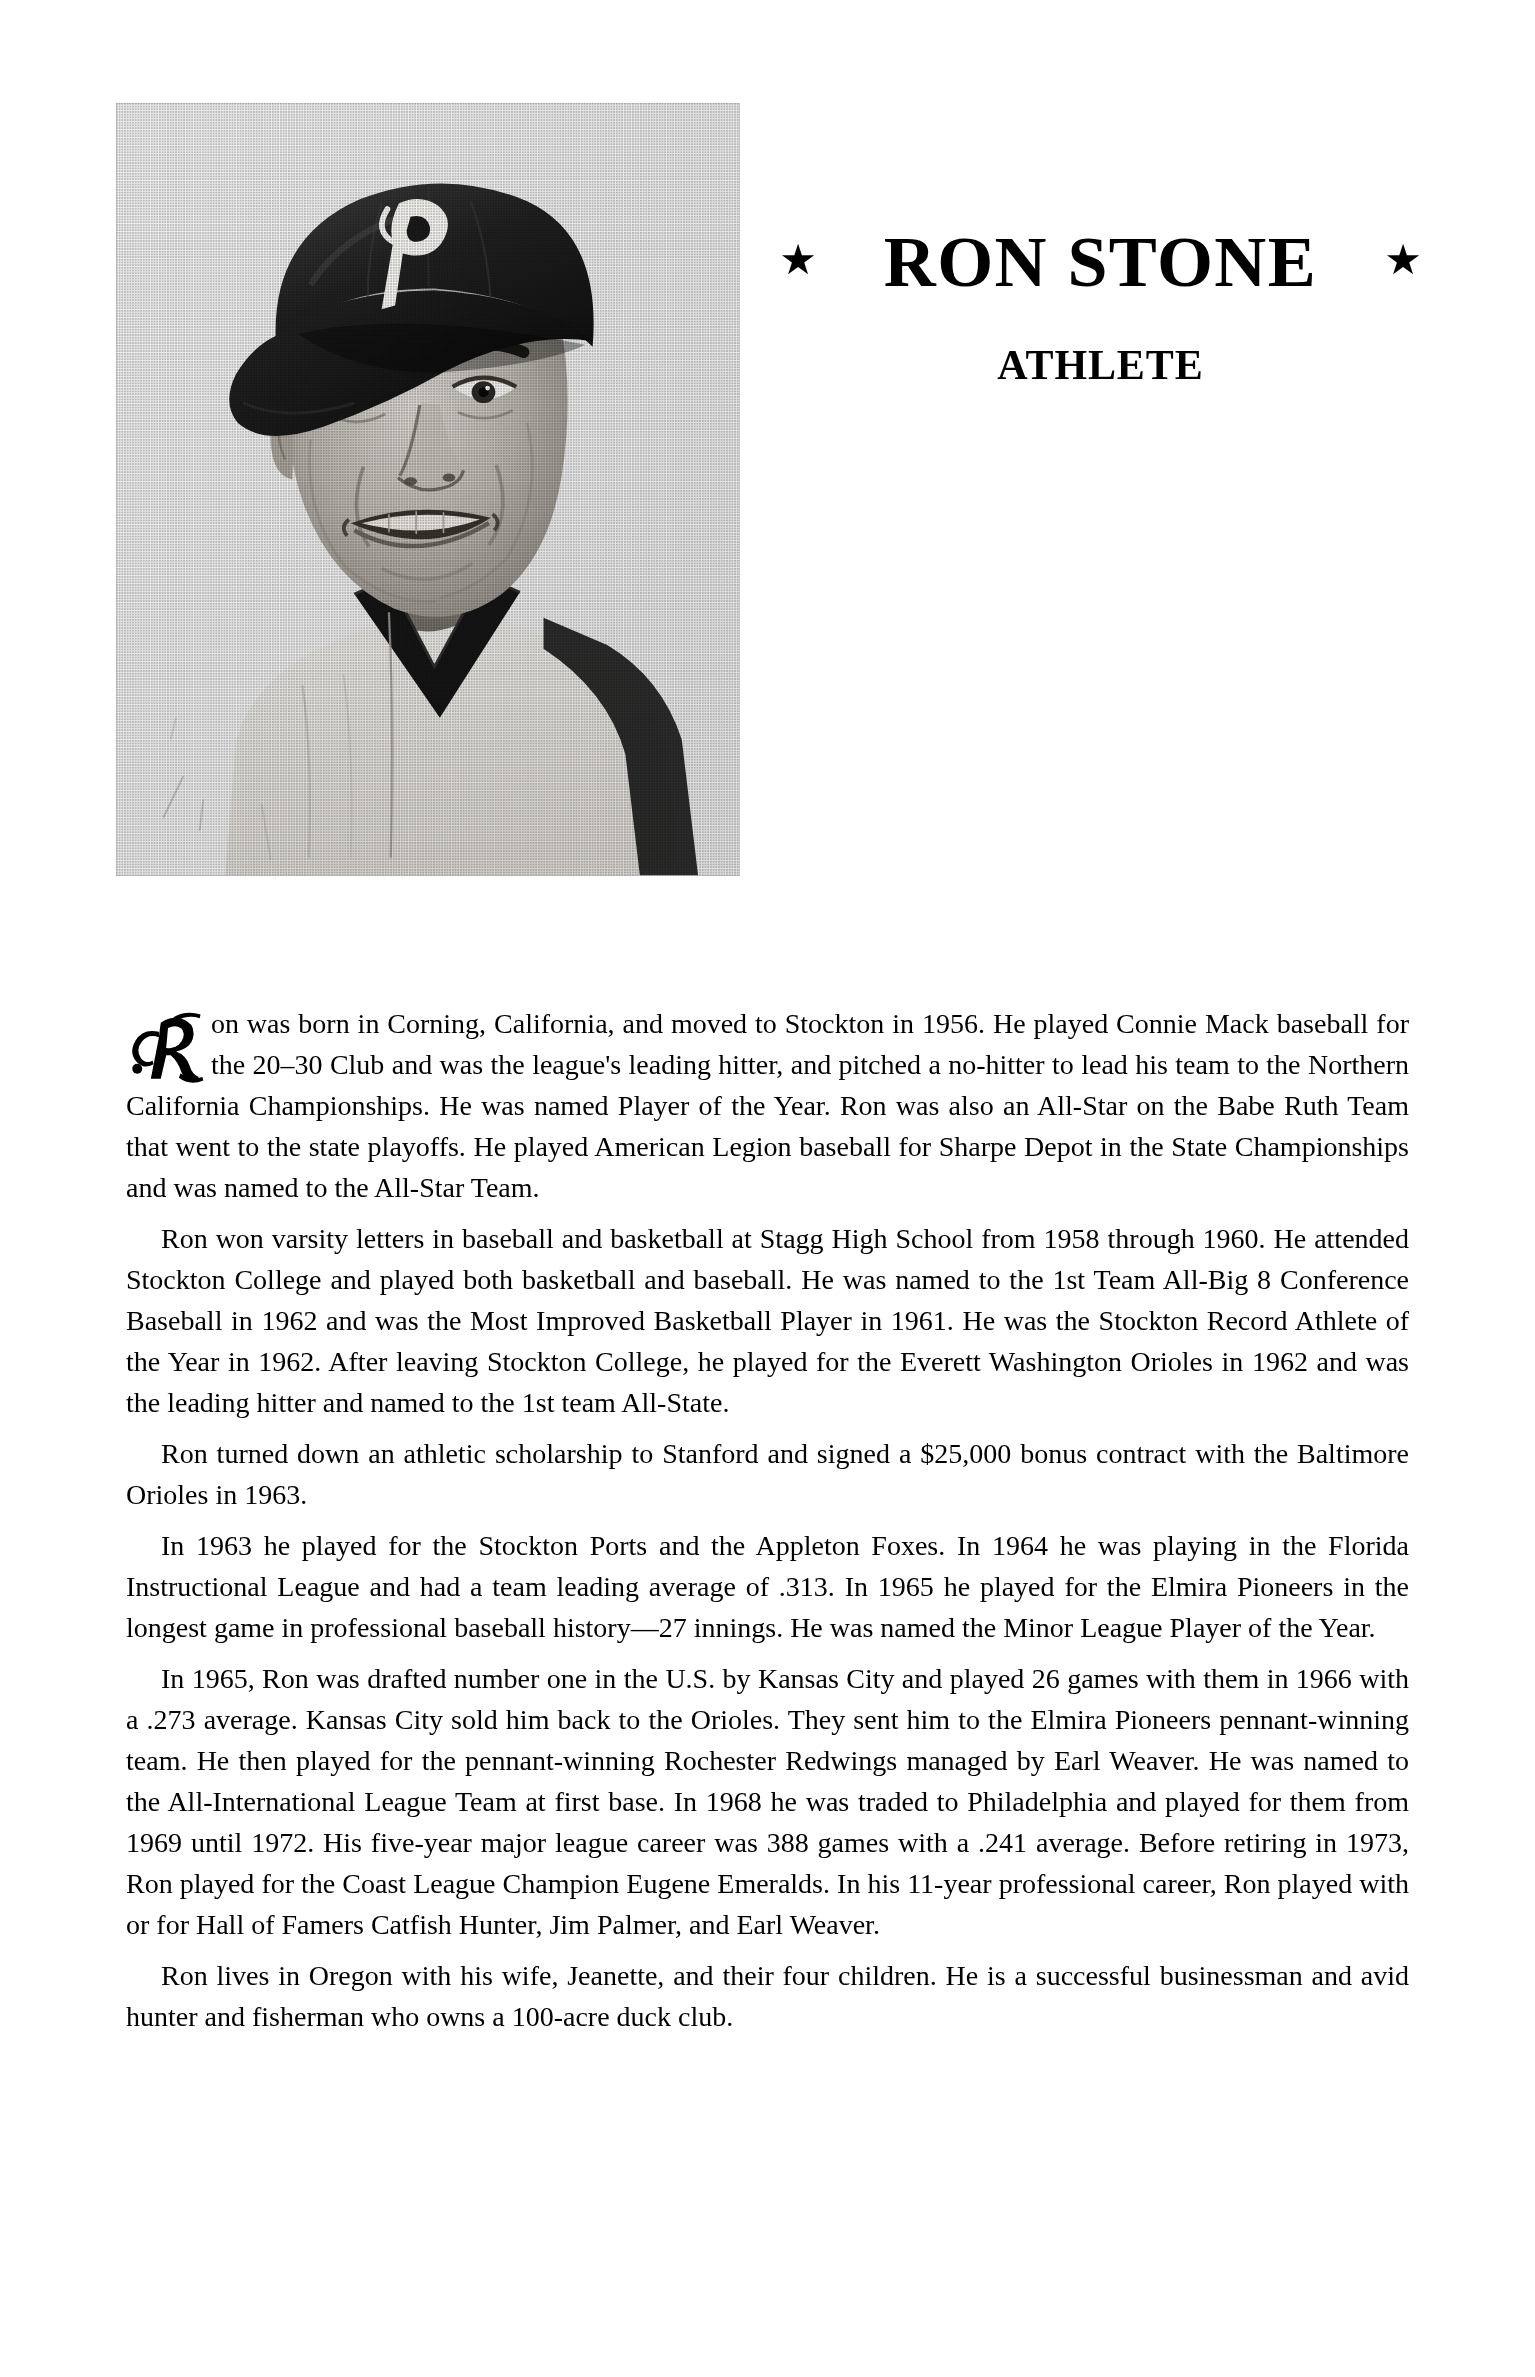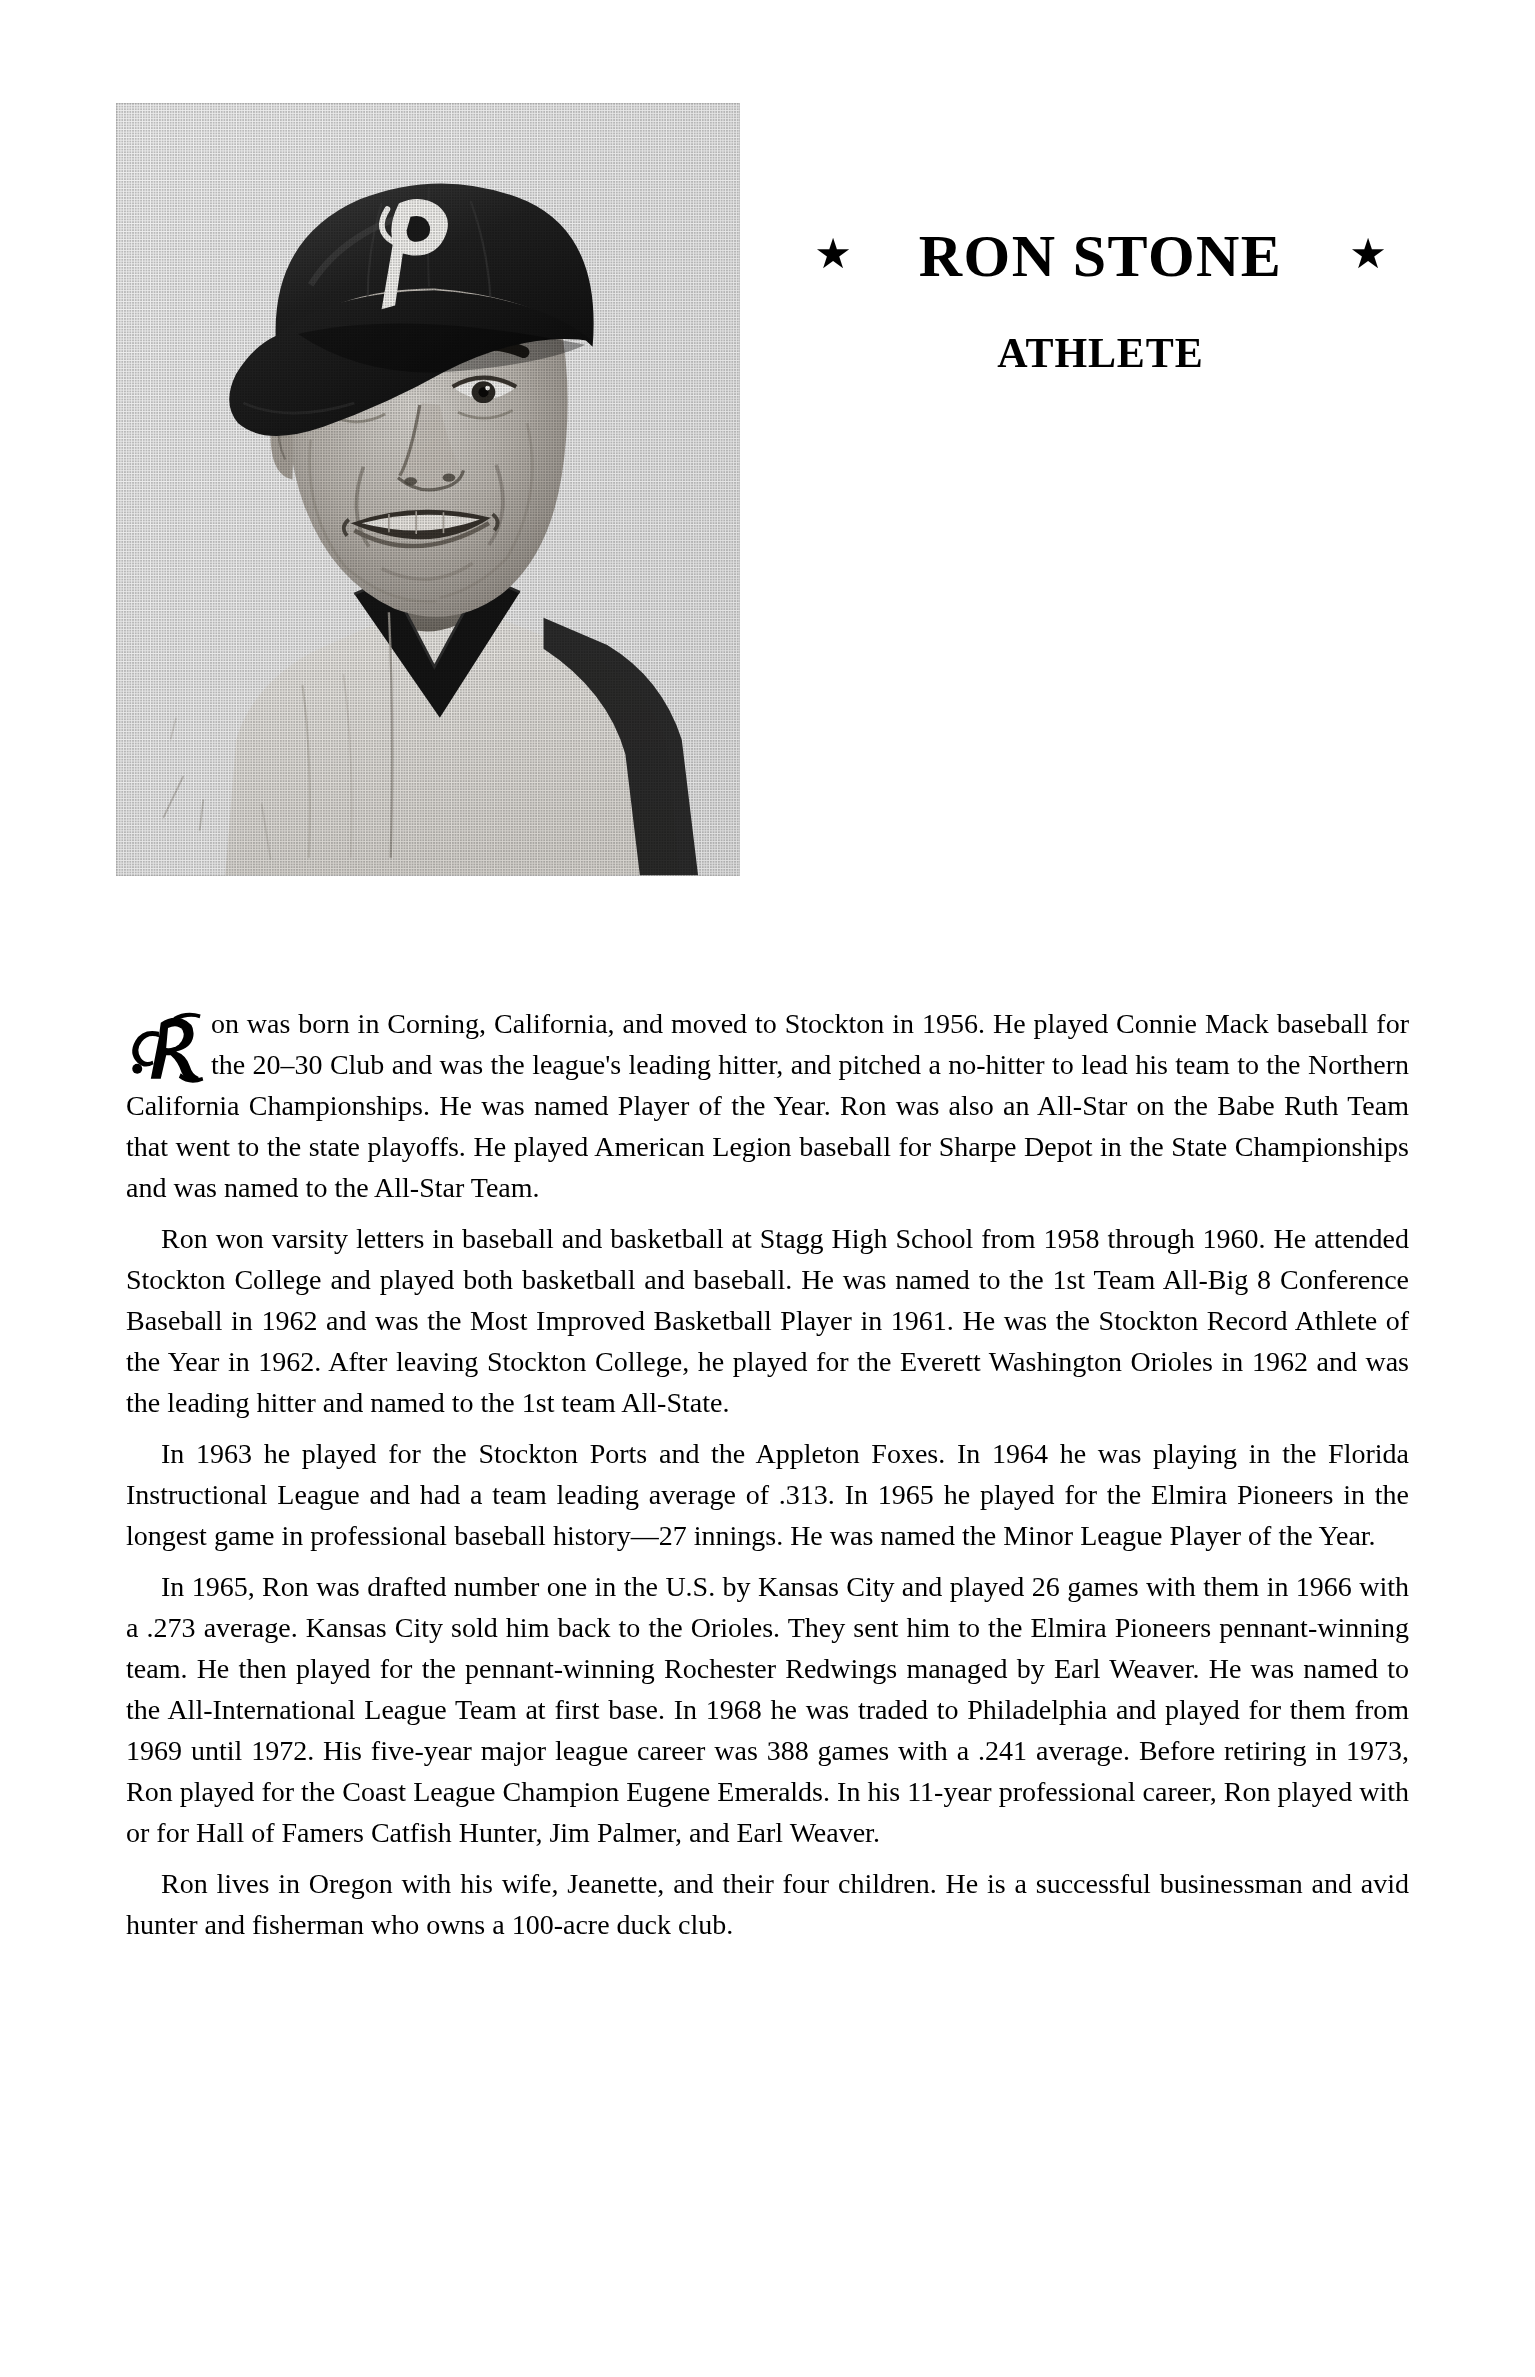--- a/index.html
+++ b/index.html
@@ -80,21 +80,21 @@
     color: #000;
     flex: 0 0 auto;
     position: relative;
     top: -1.8px;
   }
   .star.left  { margin-right: 67px; }
   .star.right { margin-left: 67px; }
   .name {
     font-family: "Liberation Serif", "DejaVu Serif", serif;
     font-weight: 700;
-    font-size: 60px;
+    font-size: 72px;
     letter-spacing: 1.4px;
     line-height: 1;
     white-space: nowrap;
   }
   .role {
     font-family: "Liberation Serif", "DejaVu Serif", serif;
     font-weight: 700;
     font-size: 42px;
     letter-spacing: 0.9px;
     line-height: 1;
@@ -320,20 +320,21 @@
 
           <path d="M52 8 Q66 0 82 5 L81 9 Q68 5 55 12 Z"></path>
 
           <path d="M60 70 Q70 78 84 74 L85 78 Q70 84 58 75 Z"></path>
         </g>
       </svg>
       <span>on was born in Corning, California, and moved to Stockton in 1956. He played Connie Mack baseball for the 20–30 Club and was the league's leading hitter, and pitched a no-hitter to lead his team to the Northern California Championships. He was named Player of the Year. Ron was also an All-Star on the Babe Ruth Team that went to the state playoffs. He played American Legion baseball for Sharpe Depot in the State Championships and was named to the All-Star Team.</span>
     </p>
 
     <p>Ron won varsity letters in baseball and basketball at Stagg High School from 1958 through 1960. He attended Stockton College and played both basketball and baseball. He was named to the 1st Team All-Big 8 Conference Baseball in 1962 and was the Most Improved Basketball Player in 1961. He was the Stockton Record Athlete of the Year in 1962. After leaving Stockton College, he played for the Everett Washington Orioles in 1962 and was the leading hitter and named to the 1st team All-State.</p>
+    <p>Ron turned down an athletic scholarship to Stanford and signed a $25,000 bonus contract with the Baltimore Orioles in 1963.</p>
     <p>In 1963 he played for the Stockton Ports and the Appleton Foxes. In 1964 he was playing in the Florida Instructional League and had a team leading average of .313. In 1965 he played for the Elmira Pioneers in the longest game in professional baseball history—27 innings. He was named the Minor League Player of the Year.</p>
     <p>In 1965, Ron was drafted number one in the U.S. by Kansas City and played 26 games with them in 1966 with a .273 average. Kansas City sold him back to the Orioles. They sent him to the Elmira Pioneers pennant-winning team. He then played for the pennant-winning Rochester Redwings managed by Earl Weaver. He was named to the All-International League Team at first base. In 1968 he was traded to Philadelphia and played for them from 1969 until 1972. His five-year major league career was 388 games with a .241 average. Before retiring in 1973, Ron played for the Coast League Champion Eugene Emeralds. In his 11-year professional career, Ron played with or for Hall of Famers Catfish Hunter, Jim Palmer, and Earl Weaver.</p>
     <p>Ron lives in Oregon with his wife, Jeanette, and their four children. He is a successful businessman and avid hunter and fisherman who owns a 100-acre duck club.</p>
 
   </div>
 
 </div>
 
 
 </body></html>

